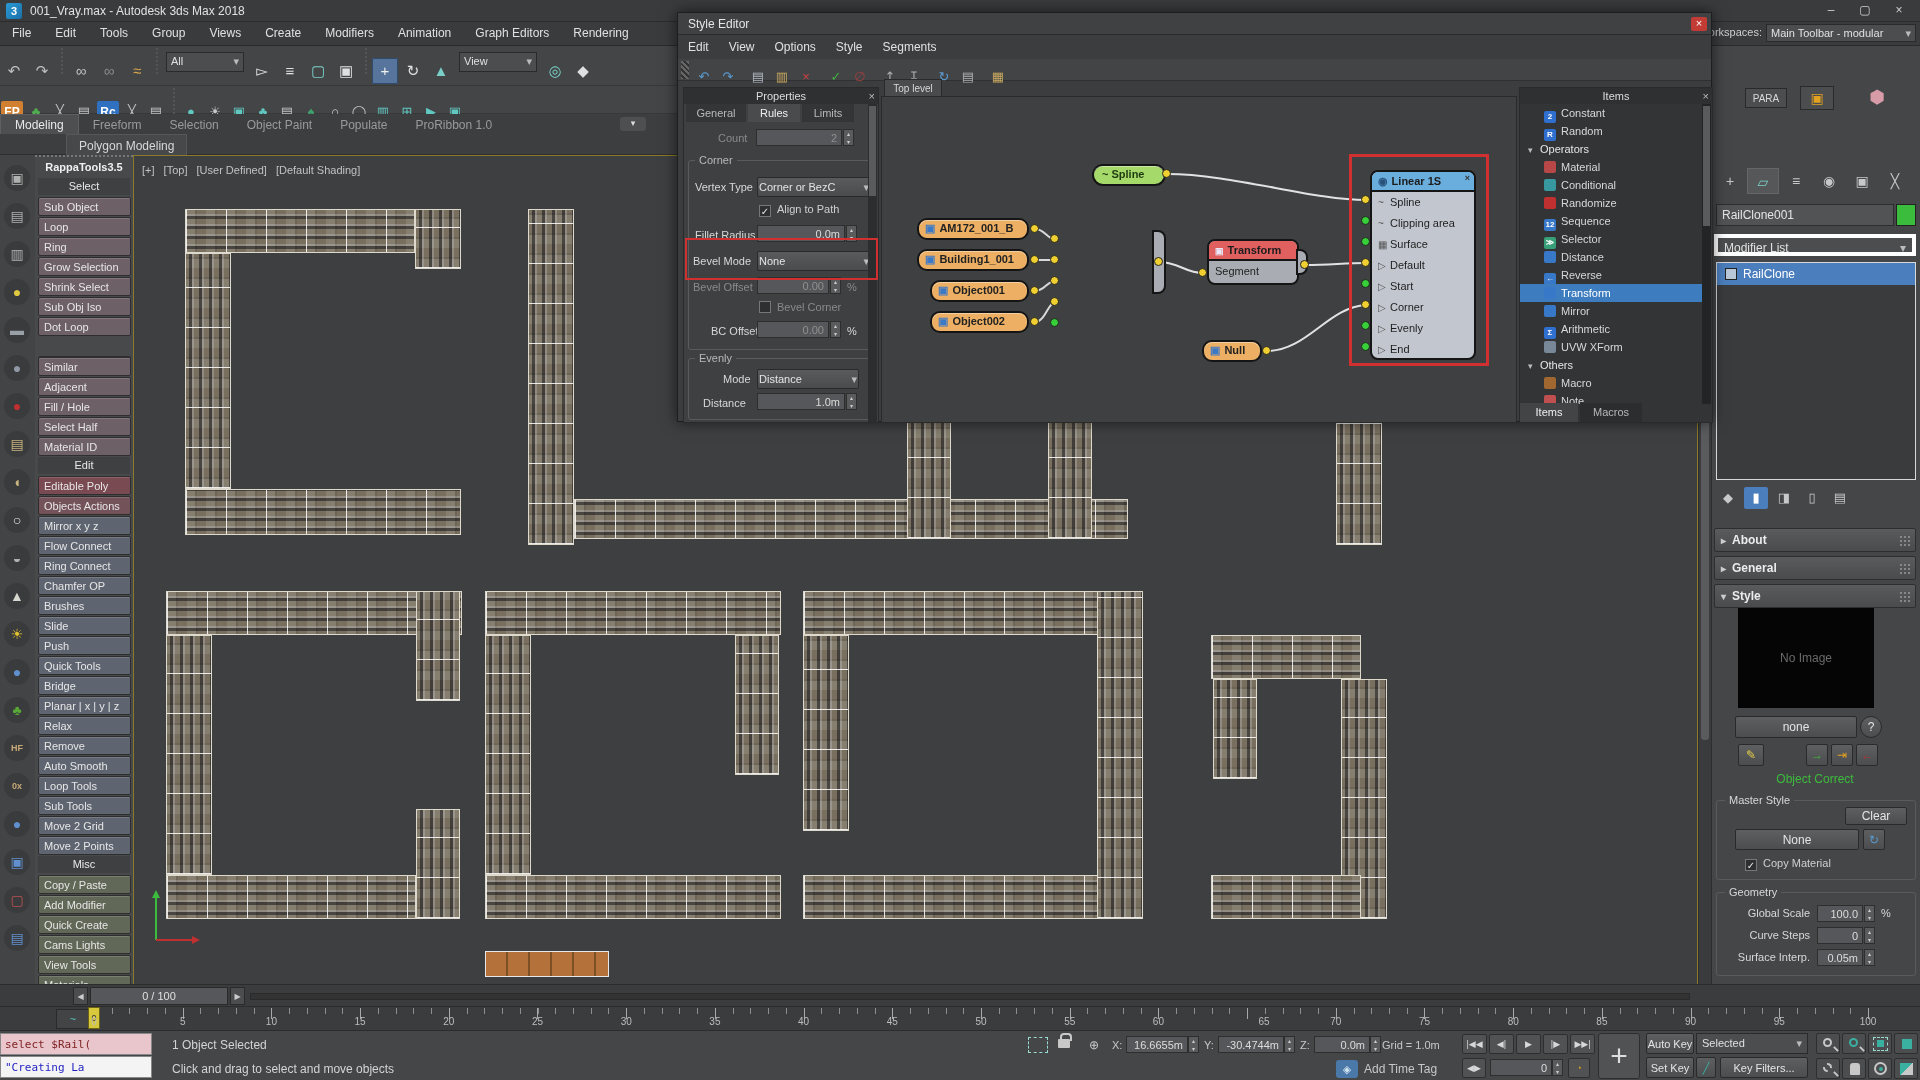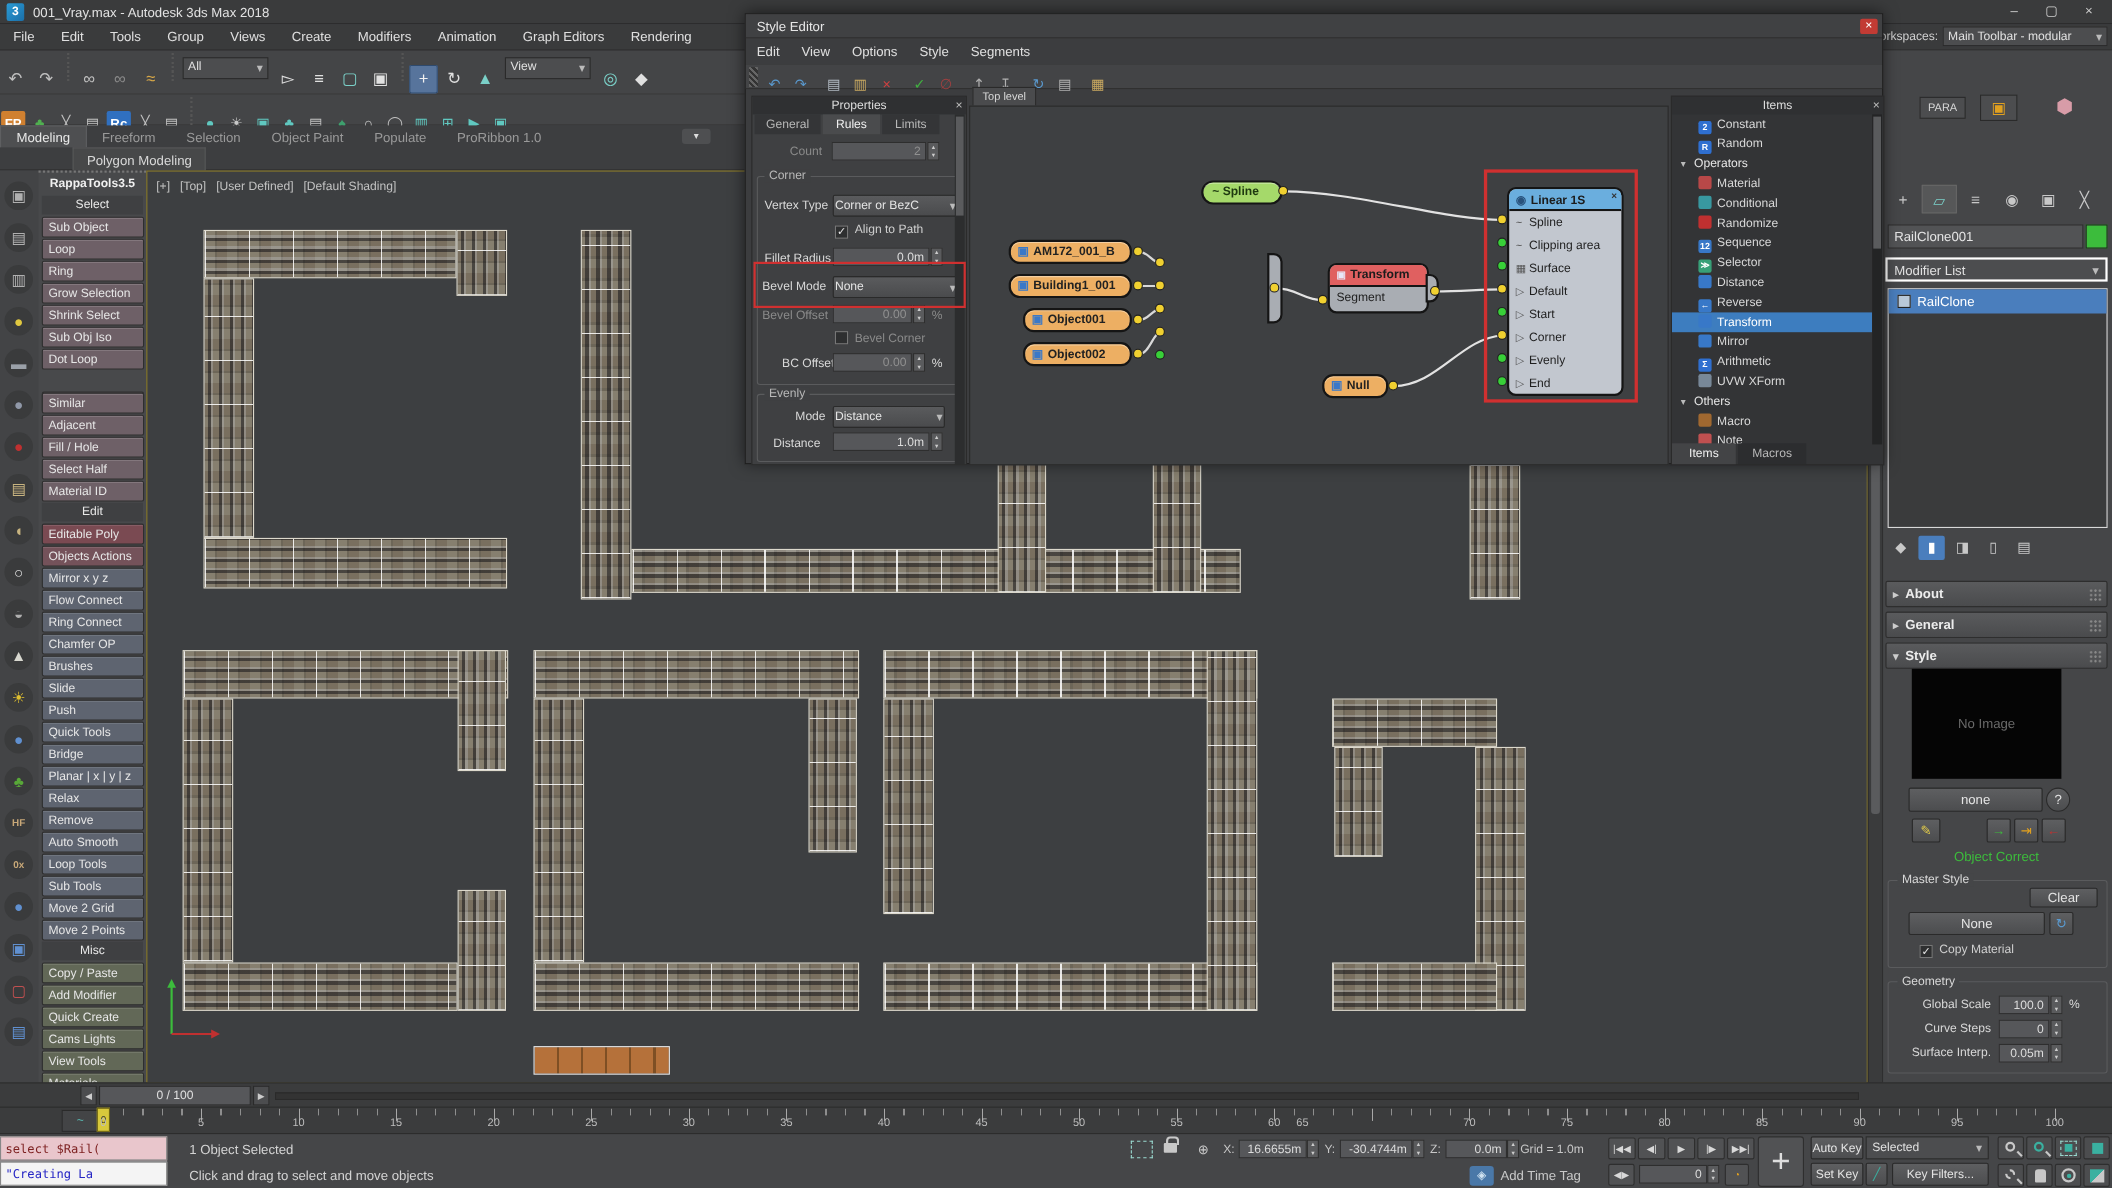--- a/index.html
+++ b/index.html
@@ -49,21 +49,21 @@
 .fv{background:repeating-linear-gradient(0deg,rgba(255,255,255,.85) 0 1px,rgba(255,255,255,0) 1px 40px),repeating-linear-gradient(90deg,rgba(12,12,18,.5) 3px 6px,rgba(205,210,220,.28) 6px 8px,rgba(0,0,0,0) 8px 13px),repeating-linear-gradient(0deg,#867f6f 0 9px,#6d6658 9px 11px,#796f5f 11px 20px)}
 .fo{position:absolute;border:1px solid #e8e8e8;background:repeating-linear-gradient(90deg,#b5713a 0 20px,#7e4f24 20px 22px)}
 
 #rightbg{position:absolute;left:1712px;top:46px;width:208px;height:939px;background:#454648}
 #vscroll{position:absolute;left:1698px;top:155px;width:14px;height:830px;background:#3a3b3c;border:1px solid #2e2e2e}
 #vscroll .thumb{position:absolute;left:2px;top:4px;width:8px;height:580px;background:#5a5b5d;border-radius:3px}
 .cp-tab{position:absolute;top:168px;width:32px;height:26px;text-align:center;line-height:26px;font-size:14px;color:#c8c8c8}
 .cp-tab.active{background:#565758;border:1px solid #666;color:#7ad0c8}
 #cp-name{position:absolute;left:1716px;top:204px;width:178px;height:22px;background:#525355;border:1px solid #2e2e2e;color:#e4e4e4;padding:3px 5px;font-size:12px}
 #cp-swatch{position:absolute;left:1896px;top:204px;width:20px;height:22px;background:#3cbc3c;border:1px solid #222}
-#cp-modlist{position:absolute;left:1714px;top:234px;width:202px;height:22px;background:#4c4d4f;border:2px solid #ffffff;color:#e0e0e0;padding:3px 6px;font-size:12px}
+#cp-modlist{position:absolute;left:1714px;top:234px;width:202px;height:22px;background:#4c4d4f;border:4px solid #ffffff;color:#e0e0e0;padding:3px 6px;font-size:12px}
 #cp-modlist:after{content:"▾";float:right;color:#bbb}
 #cp-stack{position:absolute;left:1716px;top:262px;width:200px;height:218px;background:#3a3b3c;border:1px solid #d8d8d8}
 #cp-stackrow{height:22px;background:#4a7ebd;color:#fff;padding:4px 4px 0 26px;font-size:12px}
 #cp-stackrow .sicon{position:absolute;left:8px;top:5px;width:12px;height:12px;background:#b8c8d8;border:1px solid #222}
 #cp-stacktools{position:absolute;left:1714px;top:486px;width:204px;height:26px}
 .stool{display:inline-block;width:24px;height:22px;margin:1px 2px;text-align:center;line-height:22px;color:#c8c8c8;font-size:13px}
 .stool.active{background:#4a7ebd;border-radius:2px;color:#fff}
 .rollout{position:absolute;left:1714px;width:202px;height:24px;background:linear-gradient(#5a5b5d,#4a4b4d);border:1px solid #2e2e2e;border-radius:2px;color:#ececec;font-weight:bold;font-size:12px;padding:4px 6px}
 .rollout .arr{margin-right:6px;font-size:10px;color:#ccc}
 .rollout .grip{position:absolute;right:4px;top:6px;width:12px;height:12px;background:radial-gradient(#888 1px,transparent 1.2px);background-size:4px 4px}
@@ -521,21 +521,21 @@
       <span class="rlabel" style="left: 268.1px;">15</span>
       <span class="rlabel" style="left: 356.8px;">20</span>
       <span class="rlabel" style="left: 445.5px;">25</span>
       <span class="rlabel" style="left: 534.2px;">30</span>
       <span class="rlabel" style="left: 622.9px;">35</span>
       <span class="rlabel" style="left: 711.6px;">40</span>
       <span class="rlabel" style="left: 800.3px;">45</span>
       <span class="rlabel" style="left: 889px;">50</span>
       <span class="rlabel" style="left: 977.7px;">55</span>
       <span class="rlabel" style="left: 1066.4px;">60</span>
-      <span class="rlabel" style="left: 1092px;">65</span>
+      <span class="rlabel" style="left: 1172px;">65</span>
       <span class="rlabel" style="left: 1243.8px;">70</span>
       <span class="rlabel" style="left: 1332.5px;">75</span>
       <span class="rlabel" style="left: 1421.2px;">80</span>
       <span class="rlabel" style="left: 1509.9px;">85</span>
       <span class="rlabel" style="left: 1598.6px;">90</span>
       <span class="rlabel" style="left: 1687.3px;">95</span>
       <span class="rlabel" style="left: 1776px;">100</span>
     </div>
 </div>
 

